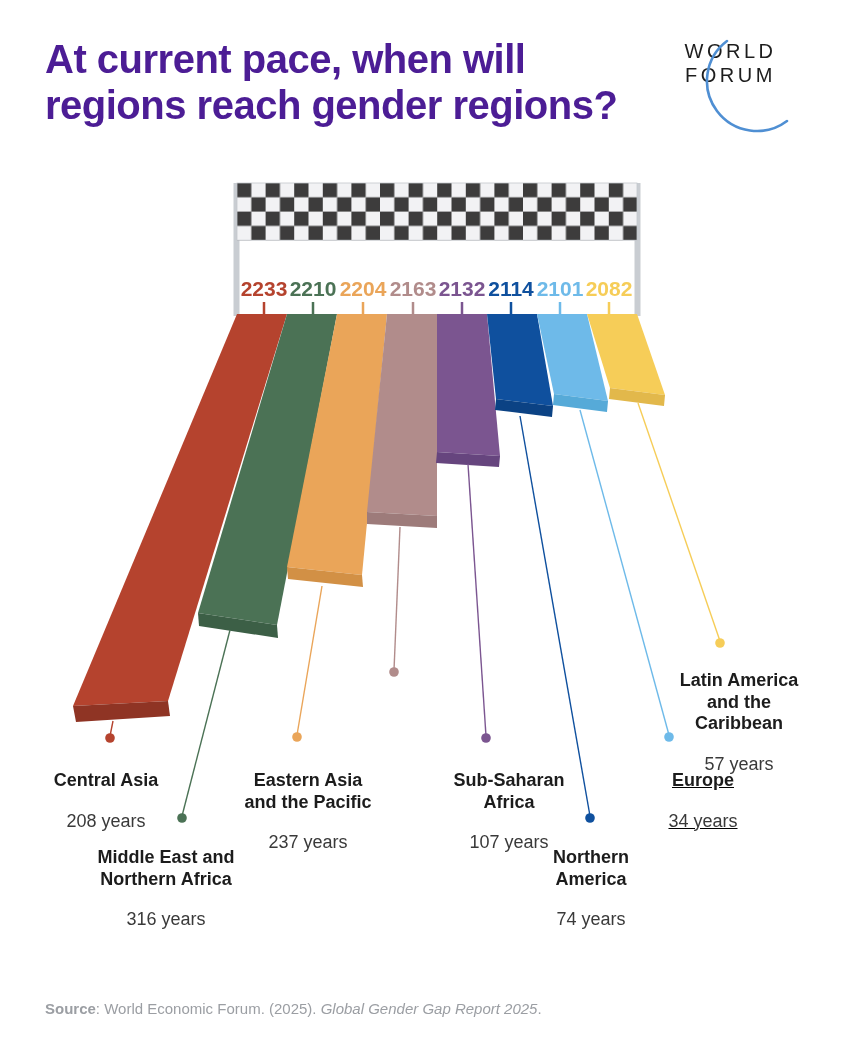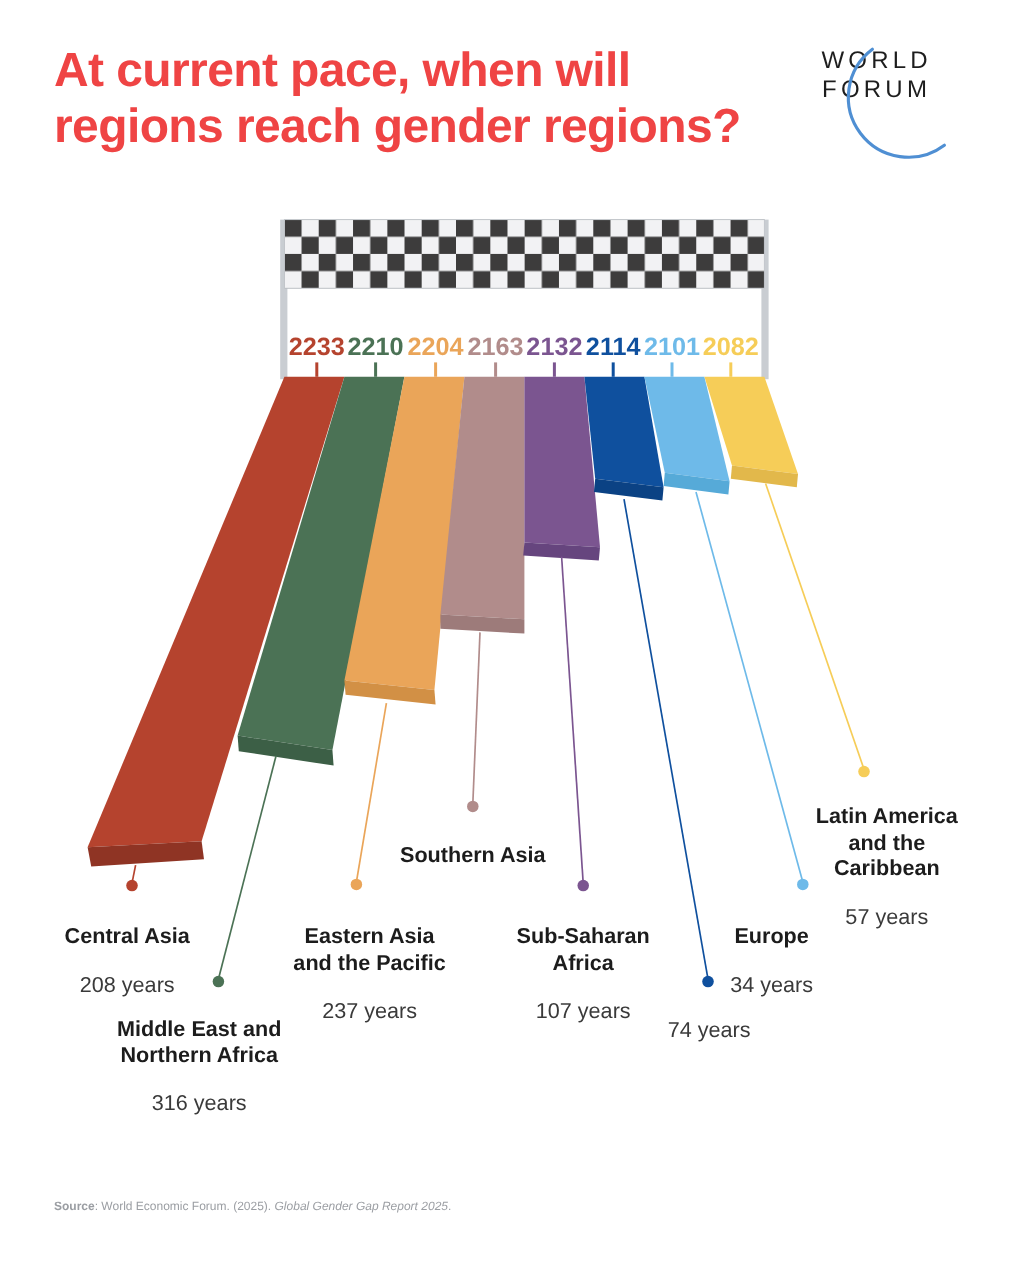--- a/index.html
+++ b/index.html
@@ -12,21 +12,21 @@
     overflow: hidden;
   }
   .title {
     position: absolute;
     left: 45px;
     top: 36px;
     font-size: 40px;
     line-height: 46px;
     font-weight: bold;
     letter-spacing: -0.5px;
-    color: #ef4444;
+    color: #4c1d95;
   }
   .logo {
     position: absolute;
     left: 648px;
     top: 40px;
     width: 165px;
     text-align: center;
     font-size: 20px;
     line-height: 23.5px;
     letter-spacing: 3.5px;
@@ -57,21 +57,21 @@
   .label .years {
     font-size: 18px;
     line-height: 22px;
     font-weight: normal;
     color: #3a3a3a;
   }
   .source {
     position: absolute;
     left: 45px;
     top: 1000px;
-    font-size: 10px;
+    font-size: 15px;
     color: #9b9ea3;
   }
   .source .src-label { font-weight: bold; }
   .source .src-work { font-style: italic; }
 </style>
 </head>
 <body>
 
 <div class="page">
 
@@ -174,34 +174,35 @@
     <div class="years">316 years</div>
   </div>
 
   <div class="label" style="left:308px; top:752px;">
     <div class="region">Eastern Asia
 and the Pacific</div>
     <div class="years">237 years</div>
   </div>
 
   <div class="label" style="left:394px; top:684px;">
-    <div class="region">Southern Asia</div>
-  </div>
-
-  <div class="label" style="left:486px; top:752px;">
+  </div>
+
+  <div class="label" style="left:509px; top:752px;">
     <div class="region">Sub-Saharan
 Africa</div>
     <div class="years">107 years</div>
   </div>
 
   <div class="label" style="left:591px; top:829px;">
+    <div class="region">Northern
+America</div>
     <div class="years">74 years</div>
   </div>
 
-  <div class="label" style="left:643px; top:752px;">
+  <div class="label" style="left:703px; top:752px;text-decoration:underline;">
     <div class="region">Europe</div>
     <div class="years">34 years</div>
   </div>
 
   <div class="label" style="left:739px; top:652px;">
     <div class="region">Latin America
 and the
 Caribbean</div>
     <div class="years">57 years</div>
   </div>

